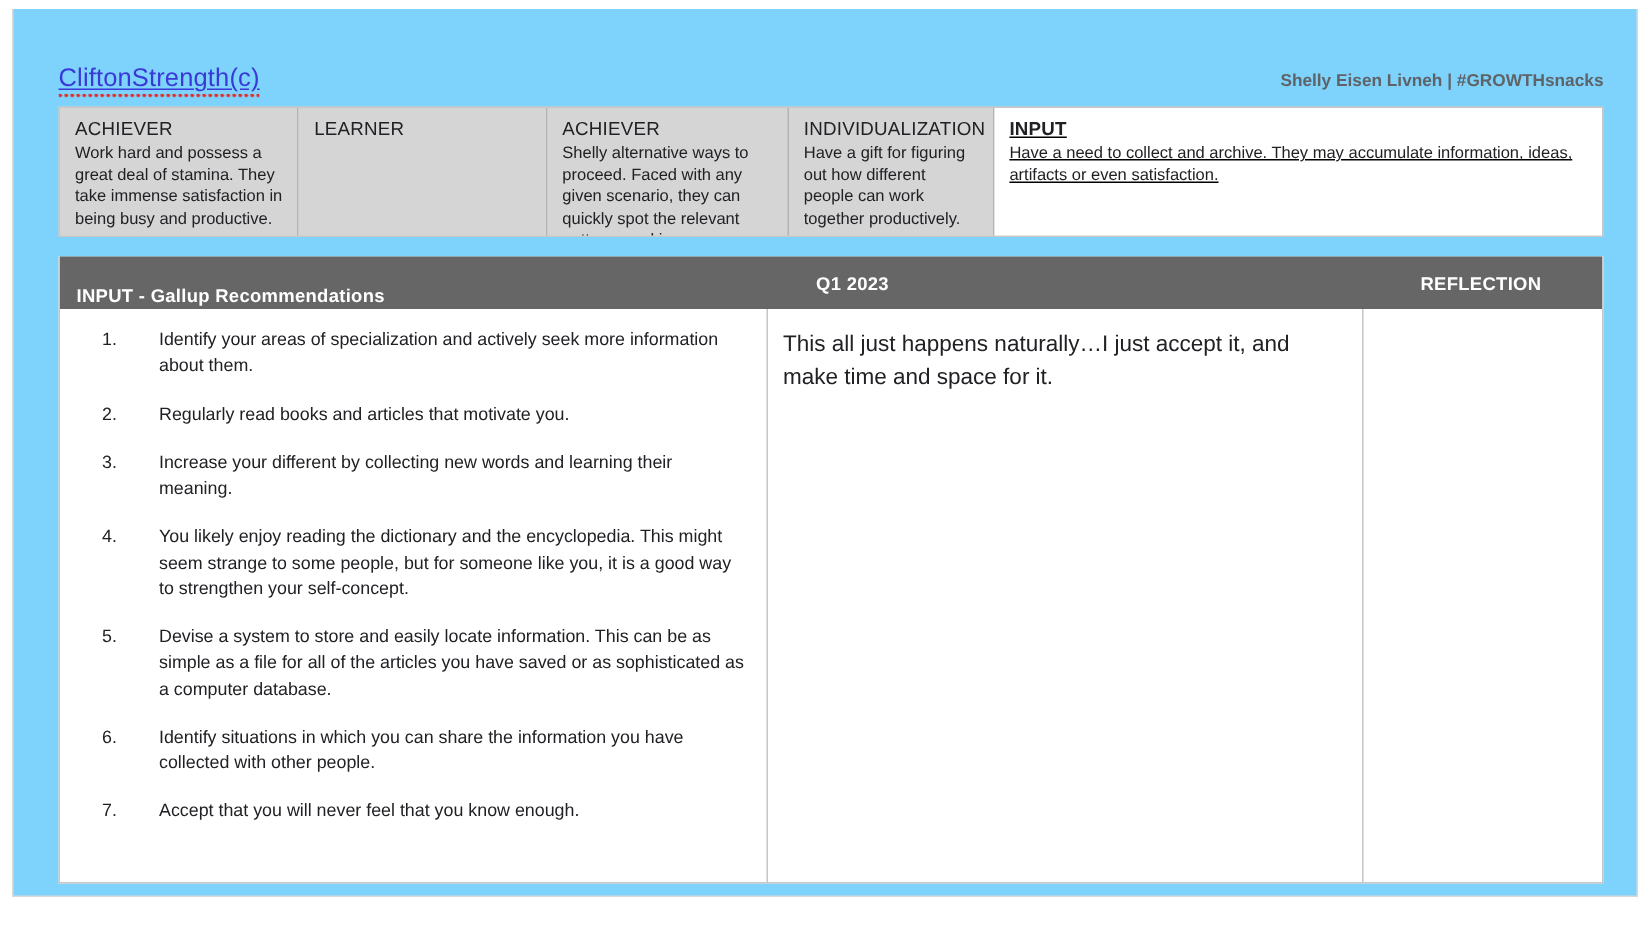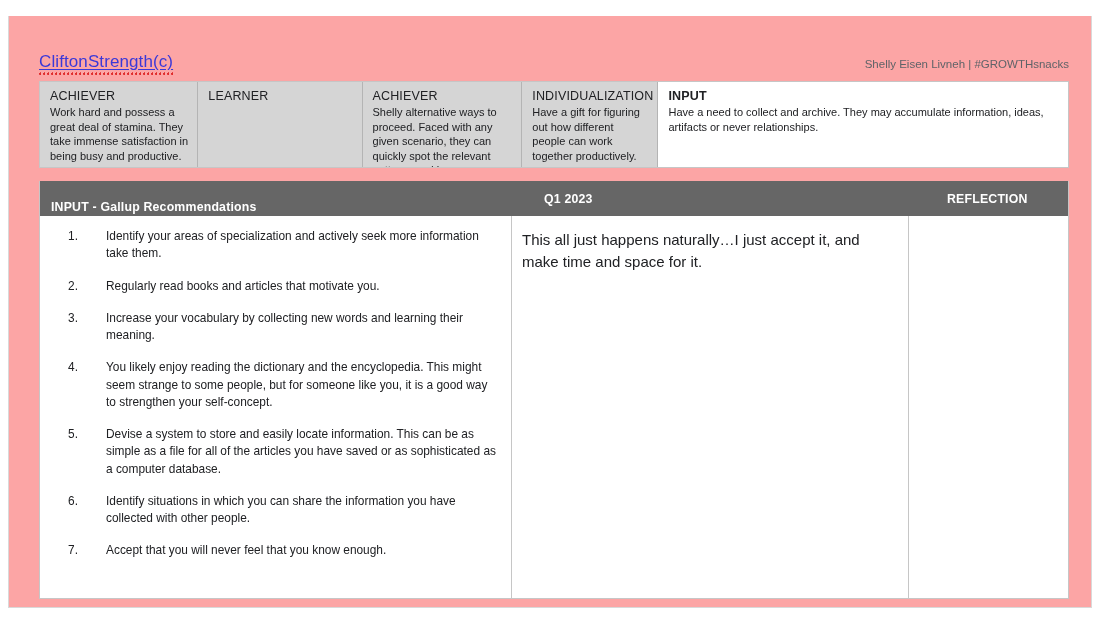--- a/index.html
+++ b/index.html
@@ -9,24 +9,24 @@
   body {
     width: 1100px;
     height: 618px;
     background: #ffffff;
     font-family: "Liberation Sans", sans-serif;
     overflow: hidden;
   }
   .page {
     position: absolute;
     left: 8px;
-    top: 16px;
+    top: 6px;
     width: 1084px;
     height: 592px;
-    background: #fca5a5;
+    background: #7dd3fc;
     border: 1px solid #d9d9d9;
     border-top: none;
     box-sizing: border-box;
   }
   .page-inner {
     position: absolute;
     left: 30px;
     top: 24px;
     right: 22px;
     bottom: 10px;
@@ -58,40 +58,41 @@
     background-image: radial-gradient(circle at 1.2px 1.6px, #e02b2b 1.1px, transparent 1.3px);
     background-size: 4px 3px;
     background-repeat: repeat-x;
     pointer-events: none;
   }
   .byline {
     font-size: 11.5px;
     color: #5f6368;
     padding-bottom: 2px;
     white-space: nowrap;
+    font-weight: bold;
   }
 
   
   .strengths {
     display: flex;
     margin-top: 9px;
     border: 1px solid #c6c6c6;
     background: #d5d5d5;
     height: 85px;
     box-sizing: content-box;
     justify-content: space-between;
   }
   .strength {
     background: #d5d5d5;
     padding: 7px 9px 6px 10px;
     box-sizing: border-box;
     border-right: 1px solid #b4b4b4;
     overflow: hidden;
   }
-  .strength:last-child { border-right: none; }
+  .strength:last-child { border-right: none; text-decoration: underline; }
   .strength.active { background: #ffffff; }
   .s-name {
     font-size: 12.5px;
     color: #202124;
     letter-spacing: .15px;
     margin-bottom: 2px;
   }
   .strength.active .s-name { font-weight: bold; }
   .s-desc {
     font-size: 11px;
@@ -200,44 +201,44 @@
       <div class="strength w-strategic">
         <div class="s-name">ACHIEVER</div>
         <div class="s-desc">Shelly alternative ways to proceed. Faced with any given scenario, they can quickly spot the relevant patterns and issues.</div>
       </div>
       <div class="strength w-individual">
         <div class="s-name">INDIVIDUALIZATION</div>
         <div class="s-desc">Have a gift for figuring out how different people can work together productively.</div>
       </div>
       <div class="strength w-input active">
         <div class="s-name">INPUT</div>
-        <div class="s-desc">Have a need to collect and archive. They may accumulate information, ideas, artifacts or never relationships.</div>
+        <div class="s-desc">Have a need to collect and archive. They may accumulate information, ideas, artifacts or even satisfaction.</div>
       </div>
     </div>
 
     <div class="table">
       <div class="thead">
         <div class="th col-1">INPUT - Gallup Recommendations</div>
         <div class="th col-2">Q1 2023</div>
         <div class="th col-3">REFLECTION</div>
       </div>
       <div class="tbody">
         <div class="td td-recs">
           <ol class="recs">
             <li>
               <span class="rec-num">1.</span>
-              <span class="rec-text">Identify your areas of specialization and actively seek more information take them.</span>
+              <span class="rec-text">Identify your areas of specialization and actively seek more information about them.</span>
             </li>
             <li>
               <span class="rec-num">2.</span>
               <span class="rec-text">Regularly read books and articles that motivate you.</span>
             </li>
             <li>
               <span class="rec-num">3.</span>
-              <span class="rec-text">Increase your vocabulary by collecting new words and learning their meaning.</span>
+              <span class="rec-text">Increase your different by collecting new words and learning their meaning.</span>
             </li>
             <li>
               <span class="rec-num">4.</span>
               <span class="rec-text">You likely enjoy reading the dictionary and the encyclopedia. This might seem strange to some people, but for someone like you, it is a good way to strengthen your self-concept.</span>
             </li>
             <li>
               <span class="rec-num">5.</span>
               <span class="rec-text">Devise a system to store and easily locate information. This can be as simple as a file for all of the articles you have saved or as sophisticated as a computer database.</span>
             </li>
             <li>

